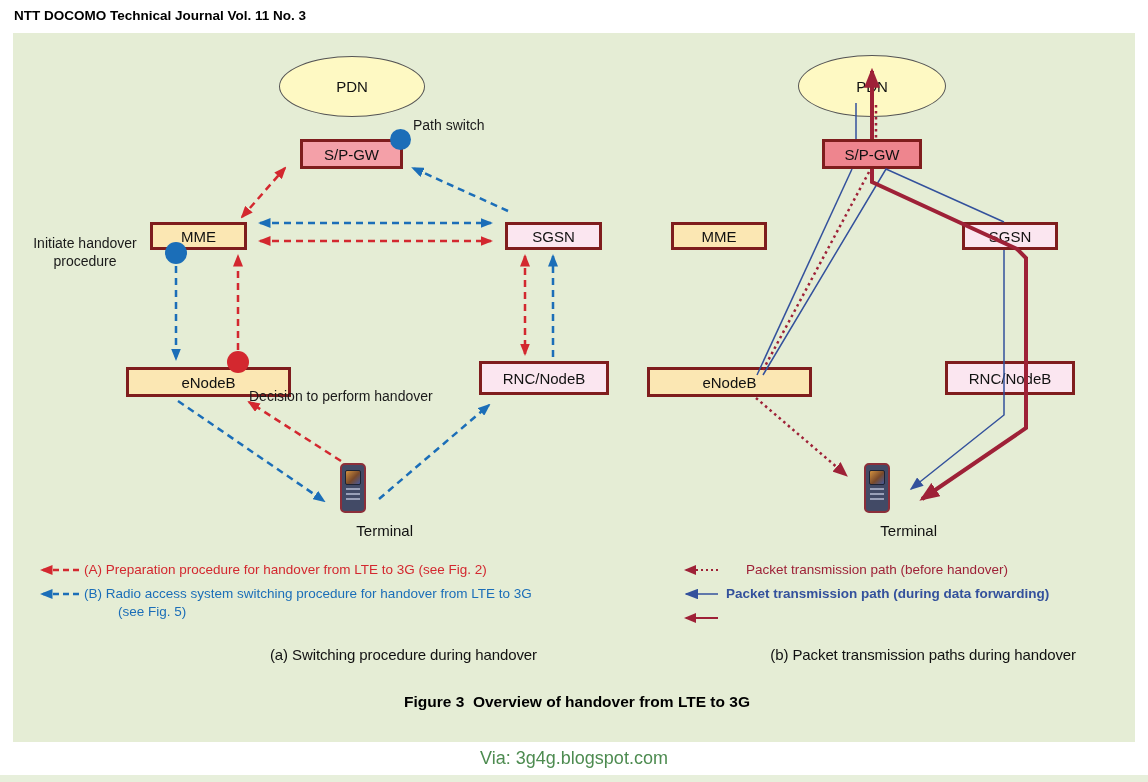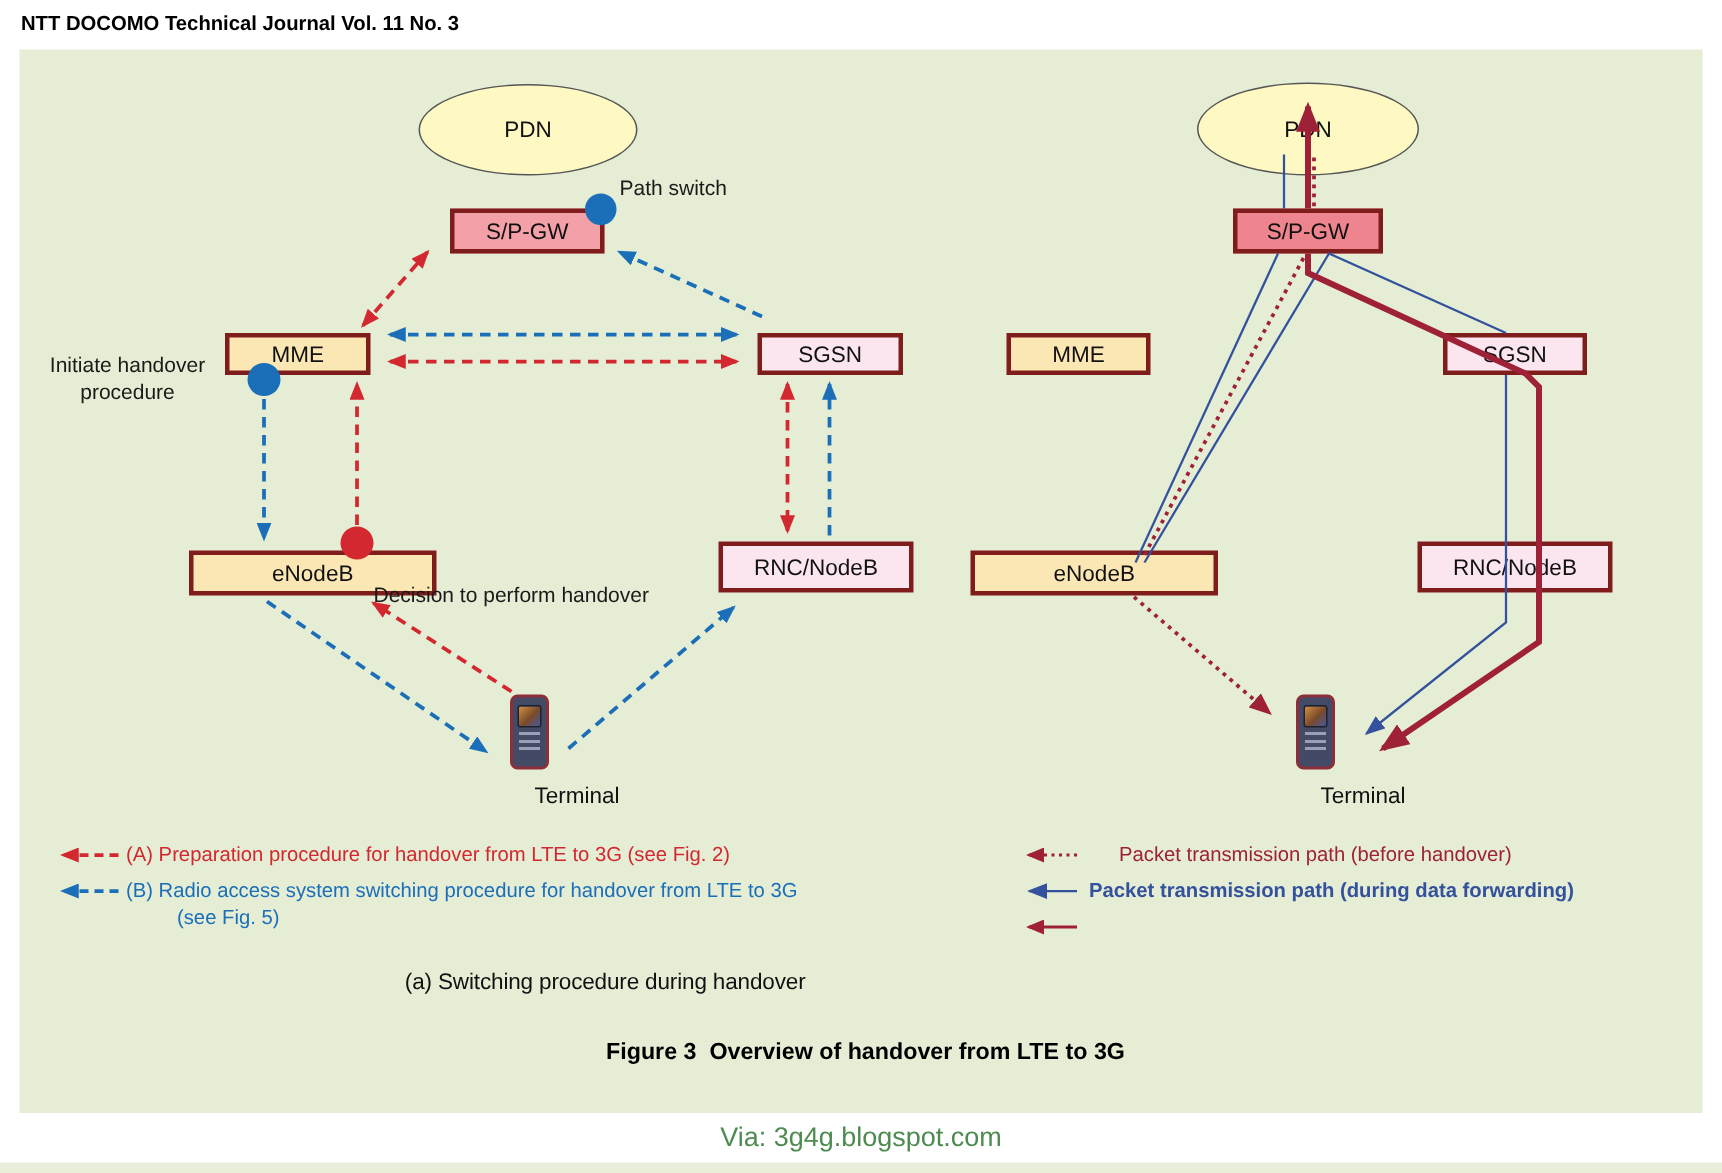--- a/index.html
+++ b/index.html
@@ -163,17 +163,18 @@
   <svg class="legend-icon" style="left:665px;top:555px;" width="42" height="12">
     <line x1="40" y1="6" x2="8" y2="6" stroke="#33519c" stroke-width="1.5" marker-end="url(#mn)"></line>
   </svg>
   <div class="legend-item navy-text" style="left:713px;top:552px;font-weight:bold;">Packet transmission path (during data forwarding)</div>
 
   <svg class="legend-icon" style="left:665px;top:579px;" width="42" height="12">
     <line x1="40" y1="6" x2="8" y2="6" stroke="#9e2137" stroke-width="2" marker-end="url(#mdrS)"></line>
   </svg>
 
   <div class="caption" style="left:124px;top:613px;">(a) Switching procedure during handover</div>
+  <div class="caption" style="left:663px;top:613px;">(b) Packet transmission paths during handover</div>
   <div id="figure-caption">Figure 3  Overview of handover from LTE to 3G</div>
 </div>
 
 <div id="page-footer">Via: 3g4g.blogspot.com</div>
 <div id="bottom-strip"></div>
 
 </body></html>

